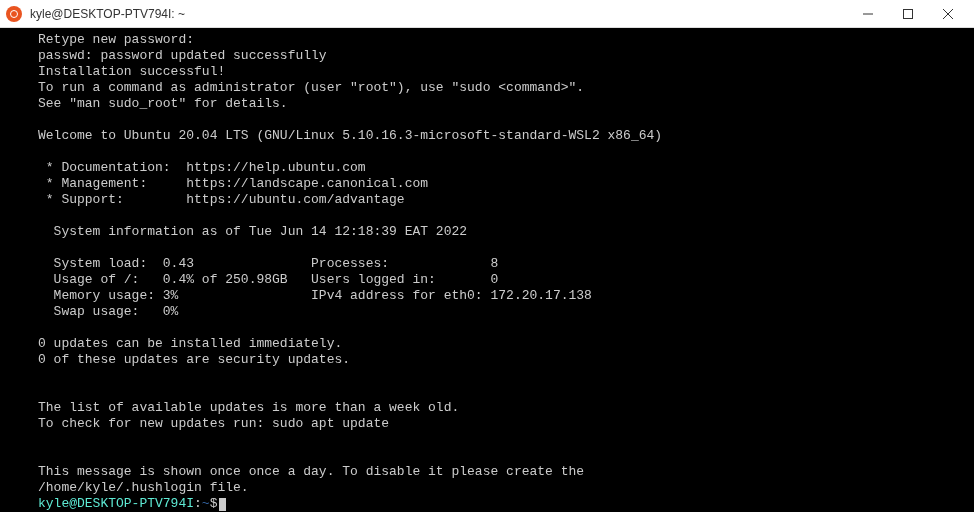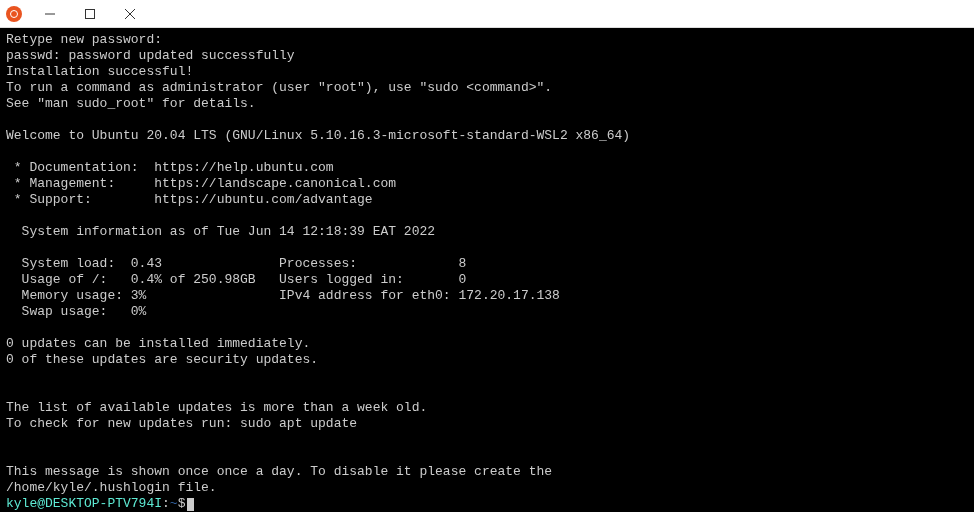--- a/index.html
+++ b/index.html
@@ -70,20 +70,21 @@
     .terminal {
       flex: 1;
       background: #000;
       color: #ccc;
       padding: 4px 6px;
       font-family: "Consolas", "Courier New", monospace;
       font-size: 13px;
       line-height: 16px;
       white-space: pre;
       overflow: hidden;
+      margin-left: 32px;
     }
     .prompt-user { color: #5eead4; }
     .prompt-path { color: #3465a4; }
     .prompt-sym { color: #ccc; }
     .cursor {
       display: inline-block;
       width: 7px;
       height: 13px;
       background: #ccc;
       vertical-align: text-bottom;
@@ -91,20 +92,21 @@
     }
   </style>
 </head>
 <body>
 
 <div class="window">
   <div class="titlebar">
     <div class="app-icon">
       <div class="app-icon-inner"></div>
     </div>
+    <div class="title-text">kyle@DESKTOP-PTV794I: ~</div>
     <div class="win-controls">
       <div class="win-btn">
         <svg width="10" height="10" viewBox="0 0 10 10">
             <line x1="0" y1="5" x2="10" y2="5" stroke="#333" stroke-width="1"></line>
           </svg>
       </div>
       <div class="win-btn">
         <svg width="10" height="10" viewBox="0 0 10 10">
             <rect x="0.5" y="0.5" width="9" height="9" fill="none" stroke="#333" stroke-width="1"></rect>
           </svg>

